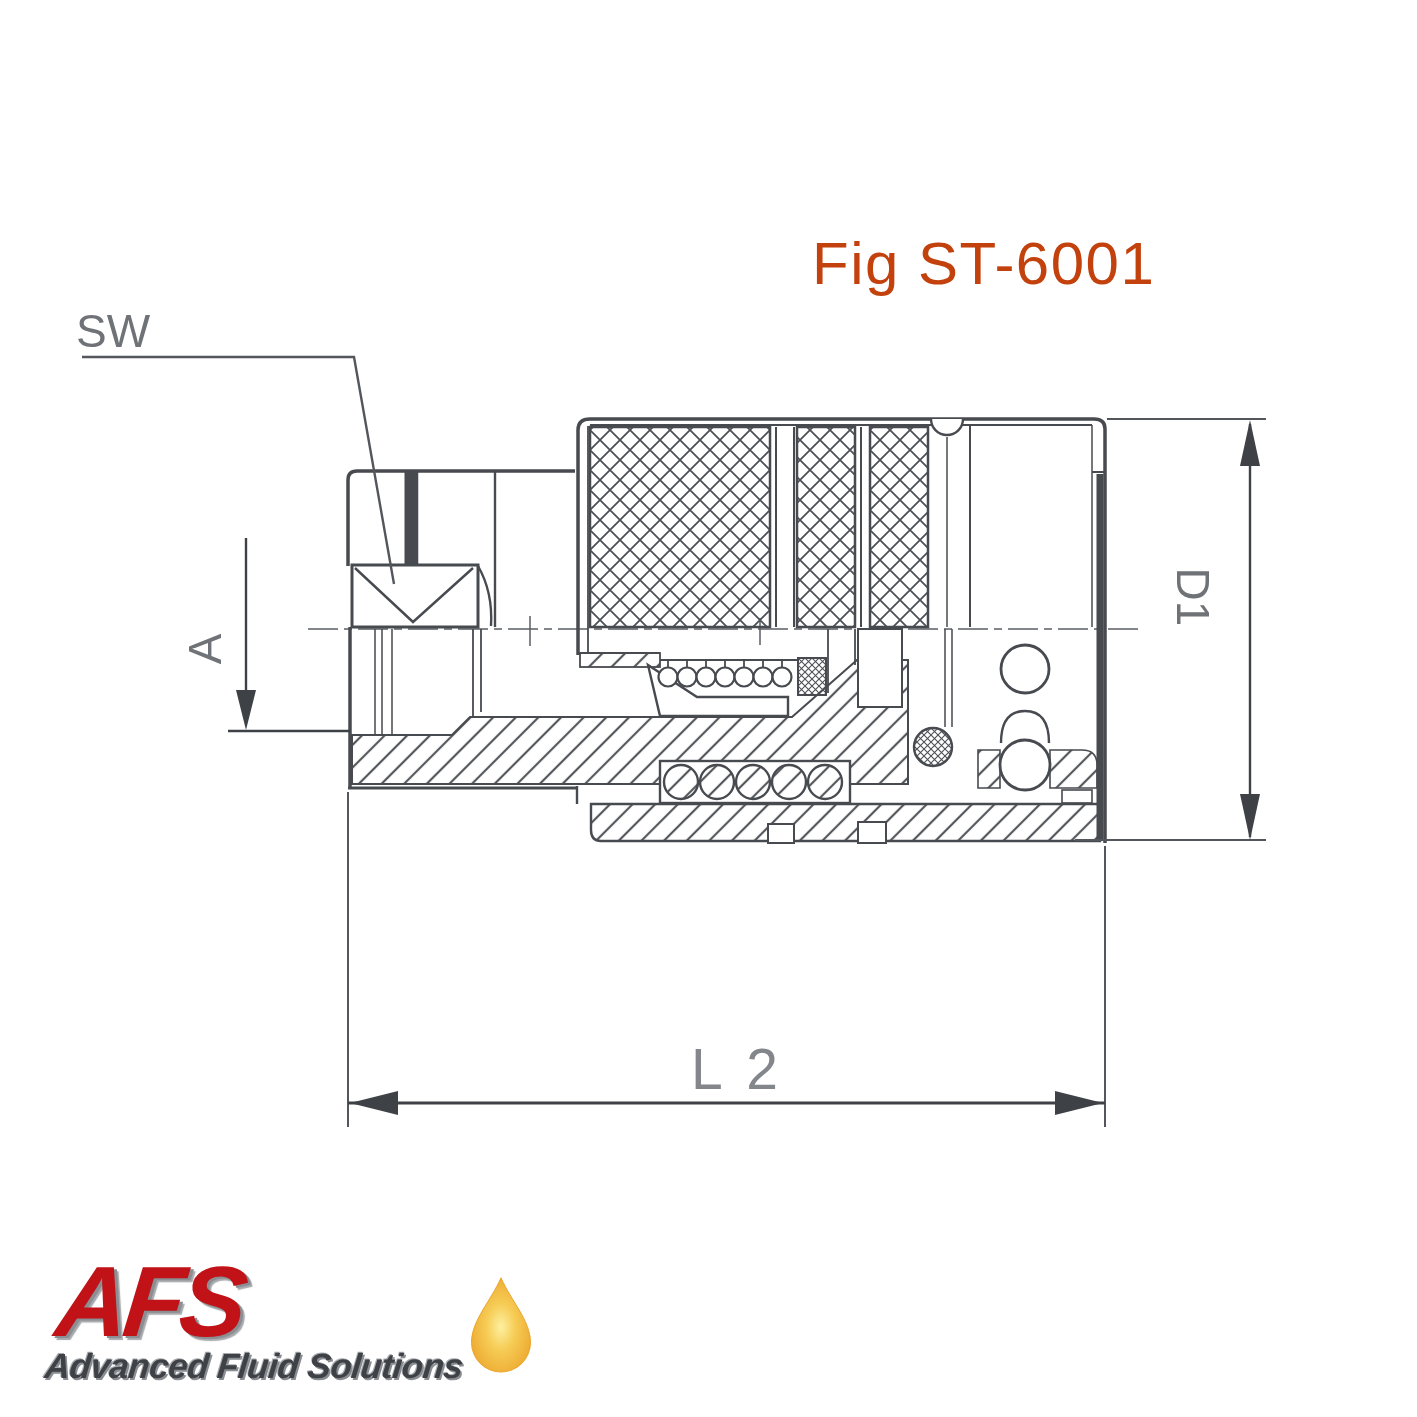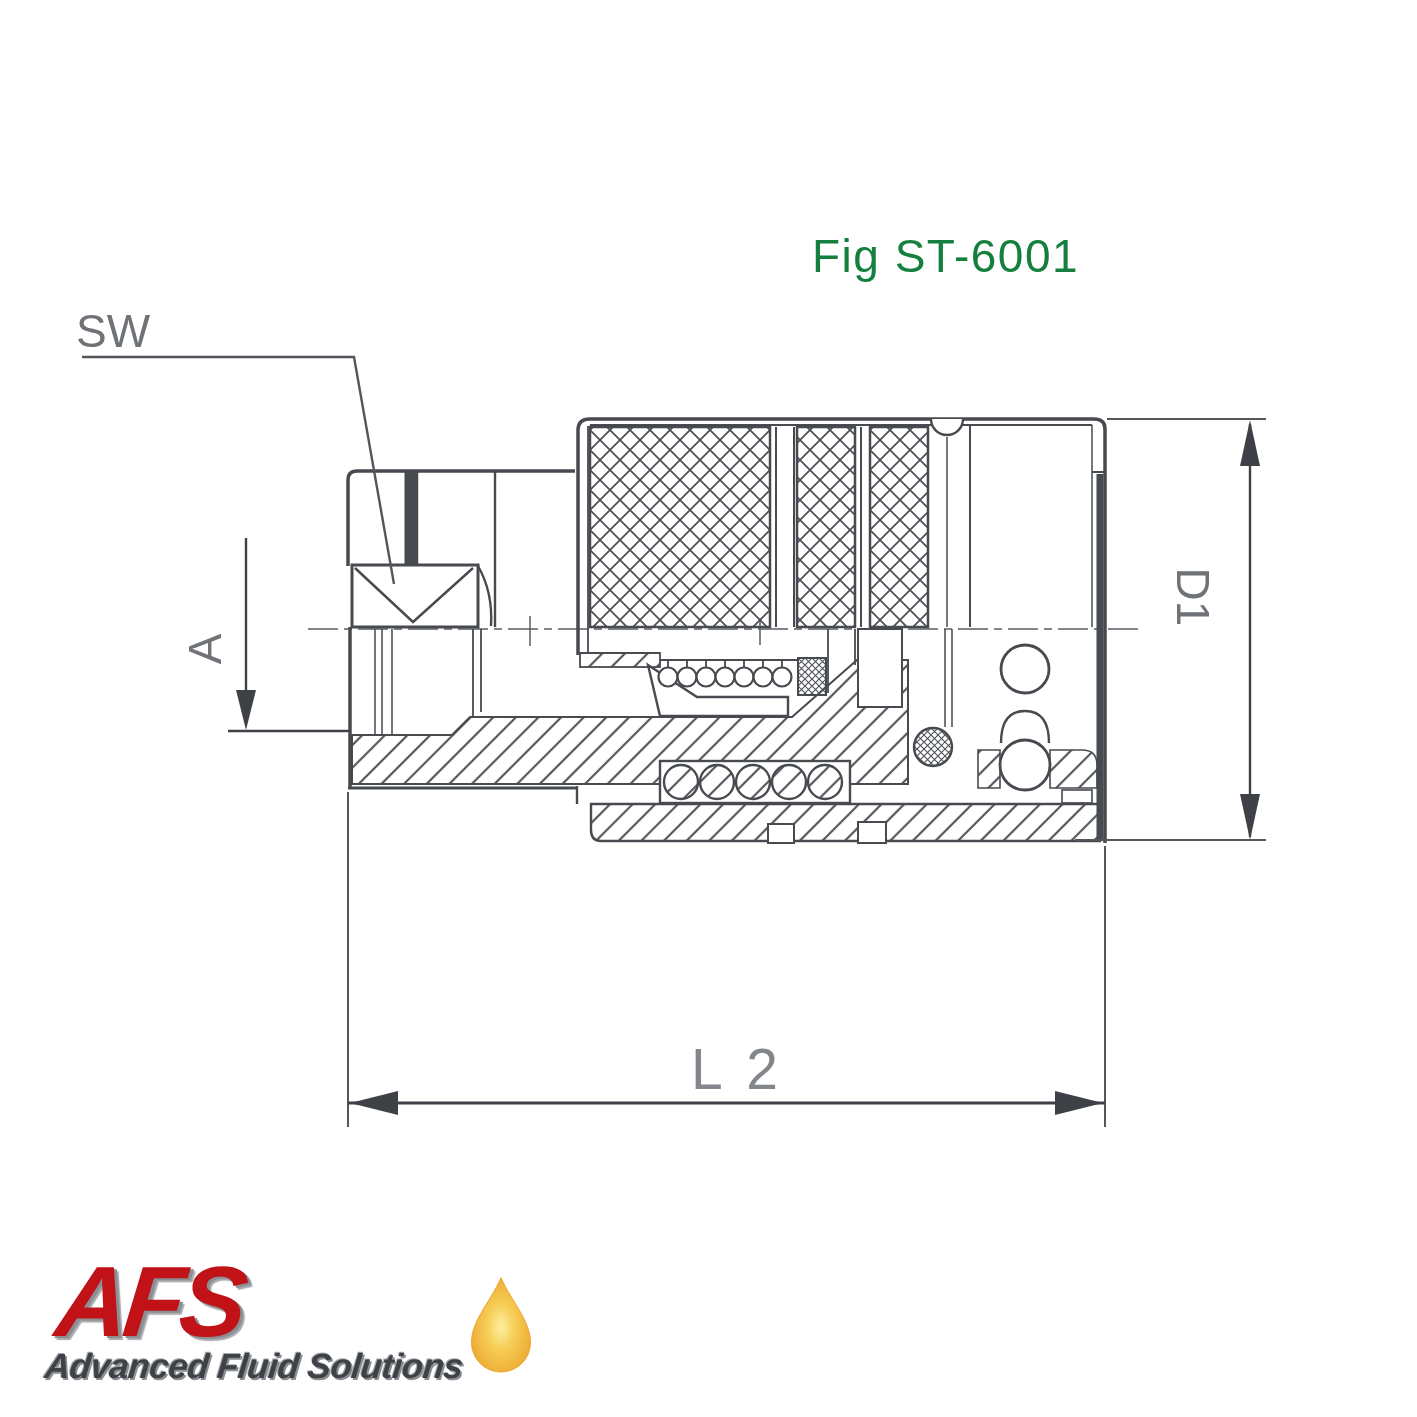--- a/index.html
+++ b/index.html
@@ -2,21 +2,21 @@
 <html><head>
 <meta charset="utf-8">
 <style>
   html,body{margin:0;padding:0;background:#ffffff;}
   #canvas{
     position:relative;width:1417px;height:1417px;background:#ffffff;
     font-family:"Liberation Sans", sans-serif;overflow:hidden;
   }
   #figure-title{
     position:absolute;left:812px;top:229px;
-    font-size:46px;font-weight:500;color:#15803d;letter-spacing:1.5px;
+    font-size:60px;font-weight:500;color:#c2410c;letter-spacing:1.5px;
     white-space:nowrap;
   }
   svg text{font-family:"Liberation Sans", sans-serif;}
   .dimtext{fill:#6f7377;font-size:46px;font-weight:500;}
   .l2text{fill:#83878b;font-size:57px;font-weight:500;letter-spacing:5px;}
   
   #logo{position:absolute;left:57px;top:1262px;width:560px;height:150px;}
   #logo-acronym{
     position:absolute;left:0px;top:-18px;
     font-size:100px;font-weight:bold;font-style:italic;

